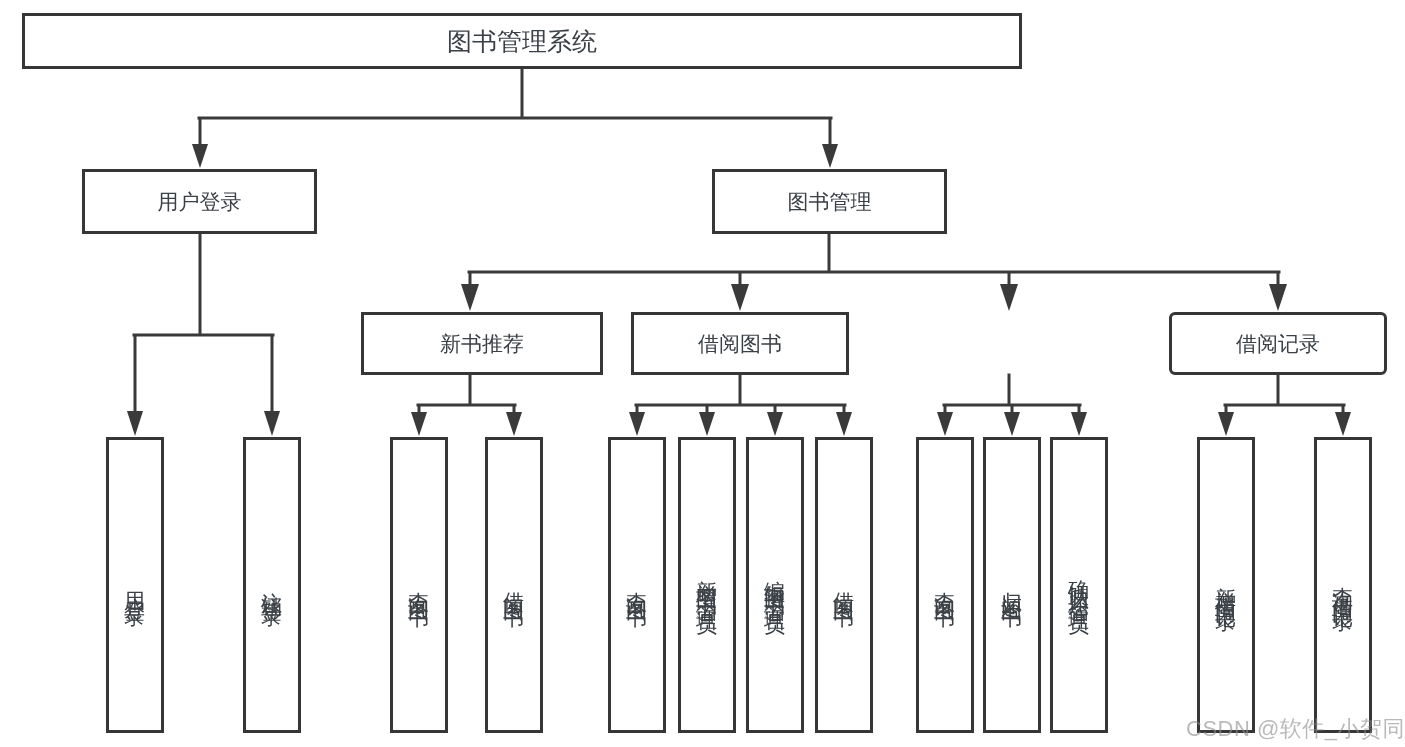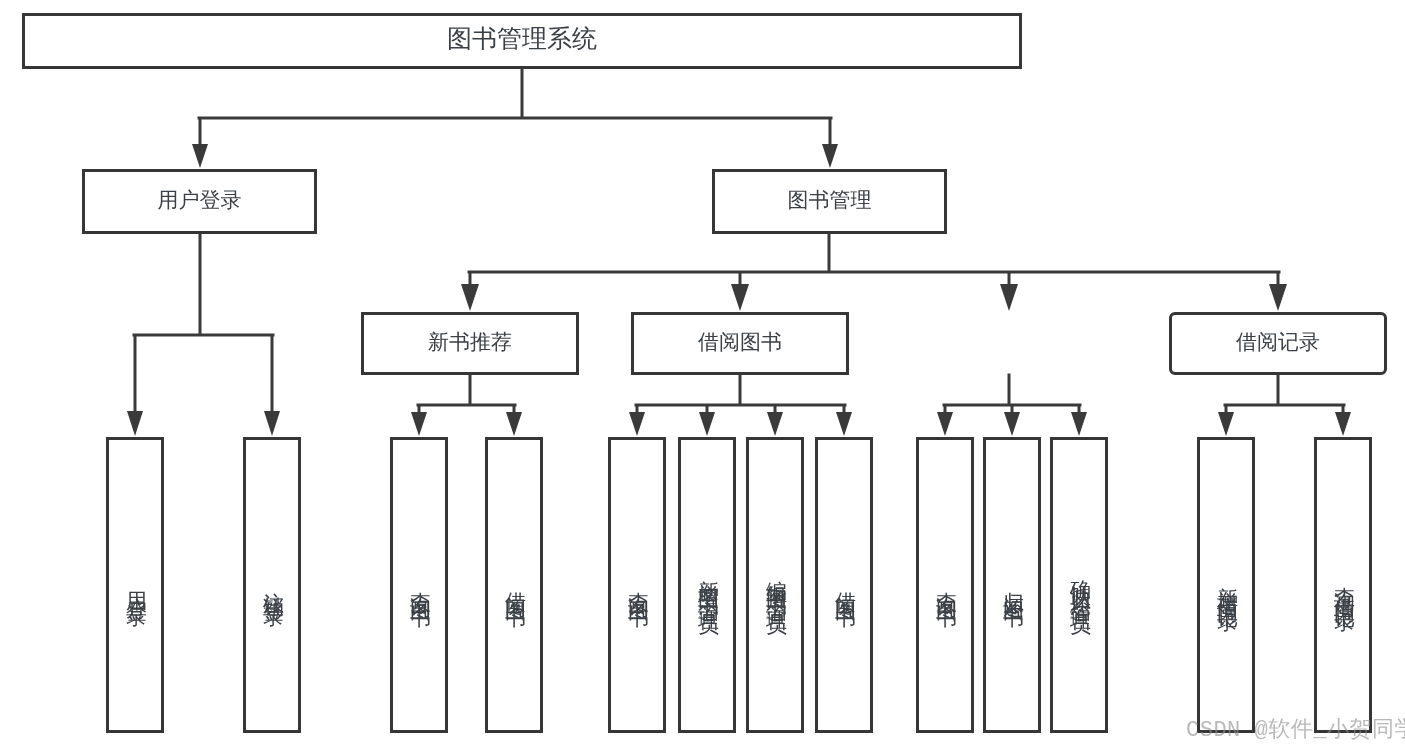--- a/index.html
+++ b/index.html
@@ -2,21 +2,21 @@
 <html><head>
 <meta charset="utf-8">
 <style>
   html, body { margin: 0; padding: 0; background: #ffffff; }
   .canvas {
     position: relative;
     width: 1405px;
     height: 747px;
     background: #ffffff;
     overflow: hidden;
-    font-family: Liberation Mono, monospace;
+    font-family: Liberation Sans, sans-serif;
   }
   svg.connectors {
     position: absolute;
     left: 0; top: 0;
     width: 1405px; height: 747px;
     z-index: 1;
   }
   .node {
     position: absolute;
     box-sizing: border-box;
@@ -98,21 +98,21 @@
       <polygon points="1218,412 1234,412 1226,436" fill="#3a3a3a" stroke="none"></polygon>
       <polygon points="1335,412 1351,412 1343,436" fill="#3a3a3a" stroke="none"></polygon>
     </g>
   </svg>
 
   <div class="node root-node" style="left:22px; top:13px; width:1000px; height:56px;">图书管理系统</div>
 
   <div class="node" style="left:82px; top:169px; width:235px; height:65px;">用户登录</div>
   <div class="node" style="left:712px; top:169px; width:235px; height:65px;">图书管理</div>
 
-  <div class="node" style="left:361px; top:312px; width:218px; height:63px;">新书推荐</div>
+  <div class="node" style="left:361px; top:312px; width:242px; height:63px;">新书推荐</div>
   <div class="node" style="left:631px; top:312px; width:218px; height:63px;">借阅图书</div>
   <div class="node" style="left:1169px; top:312px; width:218px; height:63px;border-radius:6px;">借阅记录</div>
 
   <div class="node v" style="left:106px; top:437px; width:58px; height:296px;">用户登录</div>
   <div class="node v" style="left:243px; top:437px; width:58px; height:296px;">注销登录</div>
 
   <div class="node v" style="left:390px; top:437px; width:58px; height:296px;">查询图书</div>
   <div class="node v" style="left:485px; top:437px; width:58px; height:296px;">借阅图书</div>
 
   <div class="node v" style="left:608px; top:437px; width:58px; height:296px;">查询图书</div>

